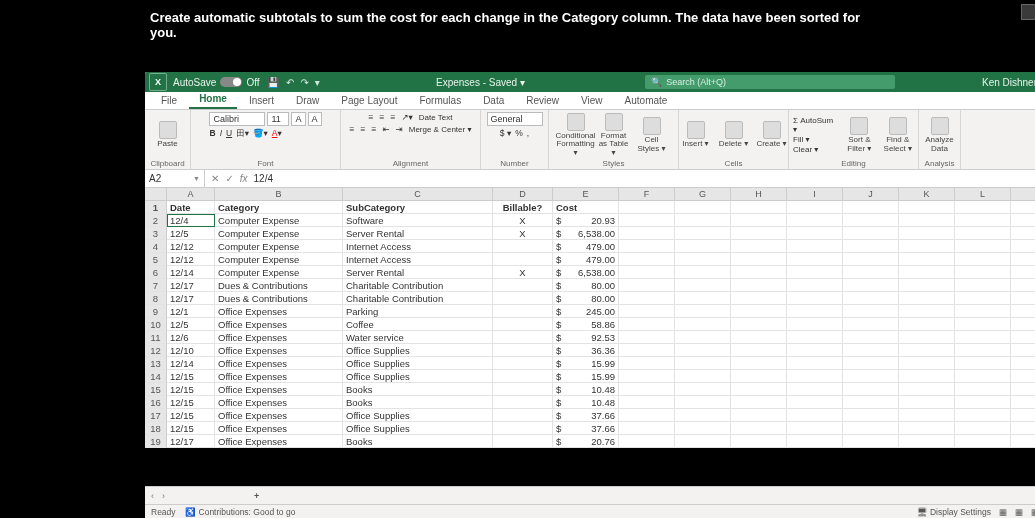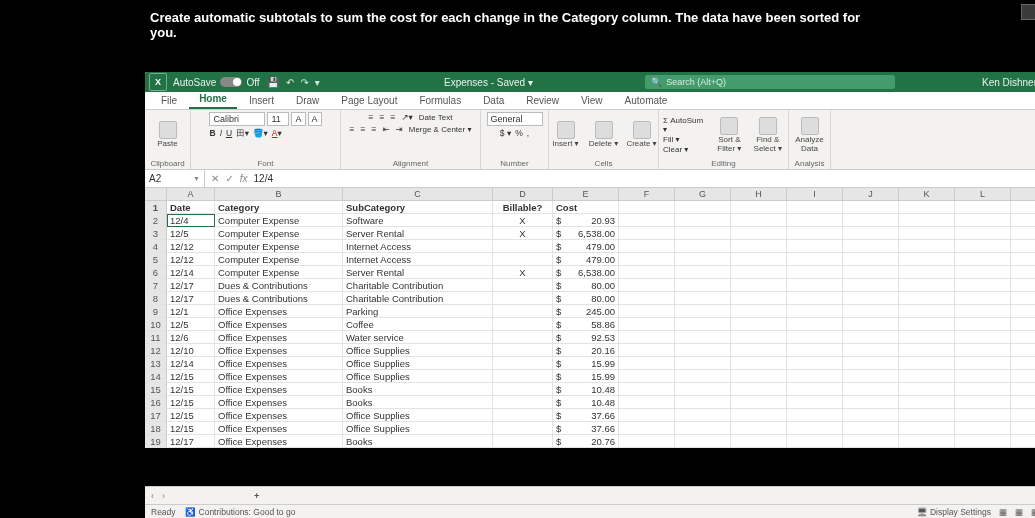--- a/index.html
+++ b/index.html
@@ -7,21 +7,21 @@
   .instruction { color: #fff; font-size: 13px; padding: 10px 150px 18px 150px; font-weight: 600; }
   .instruction .b { font-weight: 800; }
   .app-window { position: absolute; left: 145px; top: 72px; width: 900px; background: #fff; border-radius: 2px 0 0 0; overflow: hidden; }
   .titlebar { background: #217346; height: 20px; display: flex; align-items: center; color: #e8f3ec; font-size: 10px; position: relative; }
   .titlebar .x-icon { width: 18px; height: 18px; margin: 0 6px 0 4px; background: #217346; border:1px solid rgba(255,255,255,.4); border-radius:2px; color:#fff; display:flex;align-items:center;justify-content:center; font-size:9px; font-weight:700;}
   .autosave { display:flex; align-items:center; gap:4px; margin-right:8px; }
   .toggle { width:22px; height:10px; background:#888; border-radius:5px; position:relative; }
   .toggle::after { content:""; position:absolute; right:1px; top:1px; width:8px;height:8px;background:#fff;border-radius:50%; }
   .qat { display:flex; gap:6px; margin-right:20px; align-items:center;}
   .qat span { opacity:.9; }
-  .doc-title { position:absolute; left:256px;padding-left:43px; }
+  .doc-title { position:absolute; left:248px;padding-left:43px; }
   .searchbox { position:absolute; left:500px; width:250px; height:14px; background:#449b6c; border-radius:2px; display:flex; align-items:center; padding:0 6px; gap:4px; font-size:9px; color:#d9eee2;}
   .username { position:absolute; right:8px; }
   .tabs { background:#fff; height:18px; font-size:10px; display:flex; align-items:flex-end; border-bottom:1px solid #ccc; padding-left:6px; gap:2px;}
   .tab { padding:2px 10px 3px; color:#555; cursor:pointer; }
   .tab.active { border-bottom:2px solid #217346; color:#217346; font-weight:600; }
   .filemenu { padding:2px 10px 3px; color:#555; }
   .ribbon { background:#f3f2f1; display:flex; height:60px; font-size:8.5px; border-bottom:1px solid #ccc; }
   .group { border-right:1px solid #d8d6d4; padding:2px 4px 1px; display:flex; flex-direction:column; justify-content:space-between; align-items:center; position:relative; }
   .group-label { font-size:8px; color:#666; padding-top:1px; }
   .group-body { flex:1; display:flex; align-items:center; gap:4px; }
@@ -145,20 +145,37 @@
       <div class="group-body" style="flex-direction:column;gap:2px">
         <div class="smallctrl" style="width:56px">General</div>
         <div style="display:flex;gap:4px">
           <span>$ ▾</span>
           <span>%</span>
           <span>,</span>
         </div>
       </div>
       <div class="group-label">Number</div>
     </div>
+    <div class="group" style="width:130px">
+      <div class="group-body">
+        <div class="iconbtn">
+            <div class="i"></div>
+            <span>Conditional Formatting ▾</span>
+          </div>
+        <div class="iconbtn">
+            <div class="i"></div>
+            <span>Format as Table ▾</span>
+          </div>
+        <div class="iconbtn">
+            <div class="i"></div>
+            <span>Cell Styles ▾</span>
+          </div>
+      </div>
+      <div class="group-label">Styles</div>
+    </div>
     <div class="group" style="width:110px">
       <div class="group-body">
         <div class="iconbtn">
             <div class="i"></div>
             <span>Insert ▾</span>
           </div>
         <div class="iconbtn">
             <div class="i"></div>
             <span>Delete ▾</span>
           </div>
@@ -436,21 +453,21 @@
           <div></div>
         </div>
         <div class="row">
           <div class="rownum">12</div>
           <div>12/10</div>
           <div>Office Expenses</div>
           <div>Office Supplies</div>
           <div style="text-align: center;"></div>
           <div class="cur">
             <span>$</span>
-            <span>20.16</span>
+            <span>36.36</span>
           </div>
           <div></div>
           <div></div>
           <div></div>
           <div></div>
           <div></div>
           <div></div>
           <div></div>
           <div></div>
         </div>

